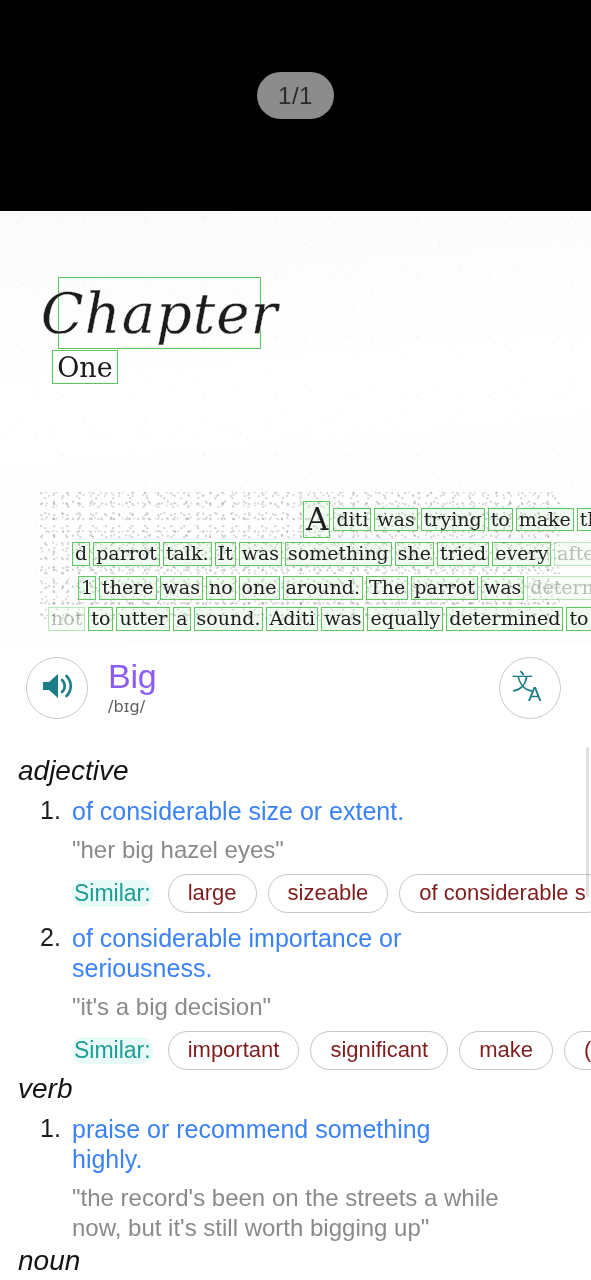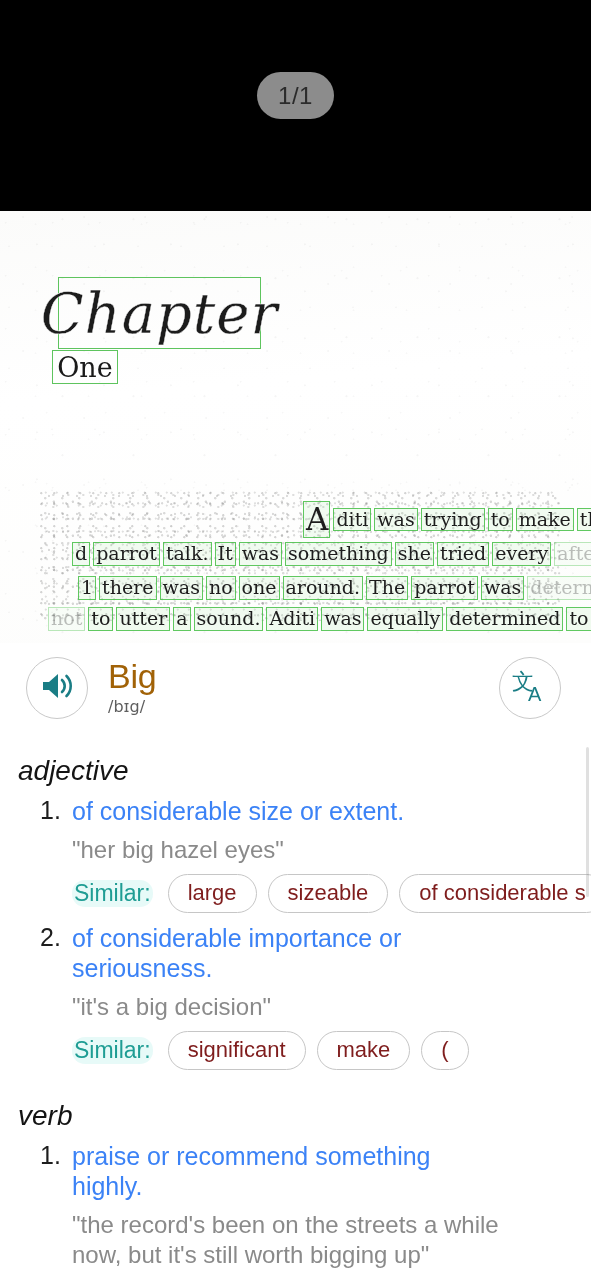--- a/index.html
+++ b/index.html
@@ -198,21 +198,21 @@
   }
   .btn-speak { left: 26px; top: 14px; }
   .btn-translate { left: 499px; top: 14px; }
 
   .word-block {
     position: absolute;
     left: 108px; top: 14px;
   }
   .word-title {
     font-size: 34px;
-    color: #a16207;
+    color: #8b5cf6;
     line-height: 1.12;
     letter-spacing: -0.2px;
   }
   .word-phon {
     font-size: 16px;
     color: #5e5e5e;
     margin-top: 2px;
     font-family: "DejaVu Sans", sans-serif;
   }
 
@@ -221,21 +221,21 @@
     position: absolute;
     top: 98px; left: 0;
     width: 591px;
   }
 
   .pos {
     font-style: italic;
     font-size: 28px;
     color: #141414;
     padding: 0 0 0 18px;
-    margin-top: 29px;
+    margin-top: 2px;
   }
   .pos.first { margin-top: 14px; }
 
   .senses { list-style: none; margin: 0; padding: 0; }
 
   .sense {
     position: relative;
     padding-left: 72px;
     margin-top: 9px;
   }
@@ -373,20 +373,21 @@
               <span class="chip">sizeable</span>
               <span class="chip">of considerable s</span>
             </div>
           </li>
           <li class="sense">
             <div class="sense-num">2.</div>
             <div class="sense-def">of considerable importance or seriousness.</div>
             <div class="sense-example">"it's a big decision"</div>
             <div class="similar-row">
               <span class="similar-label">Similar:</span>
+              <span class="chip">important</span>
               <span class="chip">significant</span>
               <span class="chip">make</span>
               <span class="chip">(</span>
             </div>
           </li>
         </ul>
         <div class="pos">verb</div>
         <ul class="senses">
           <li class="sense">
             <div class="sense-num">1.</div>

